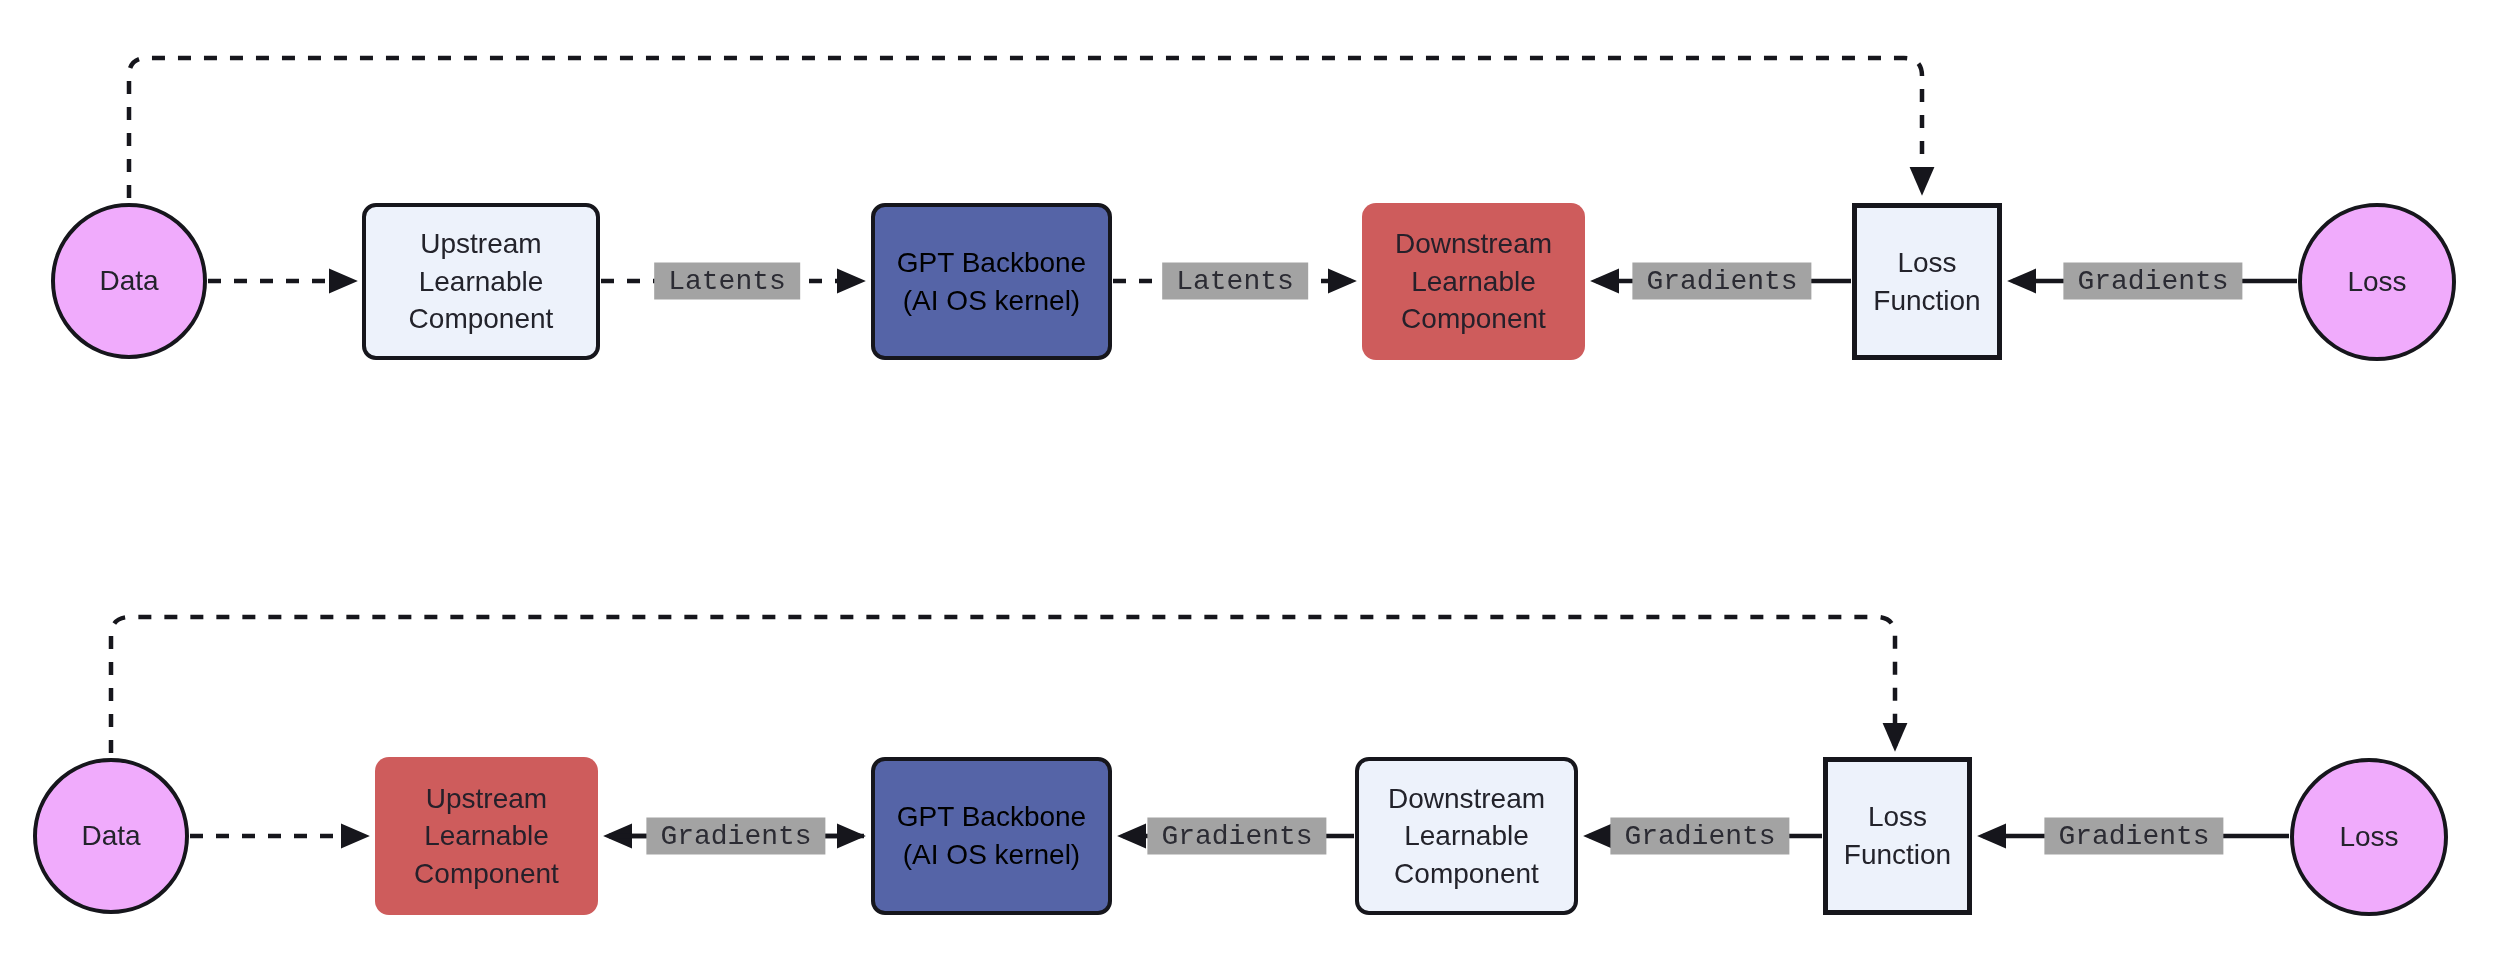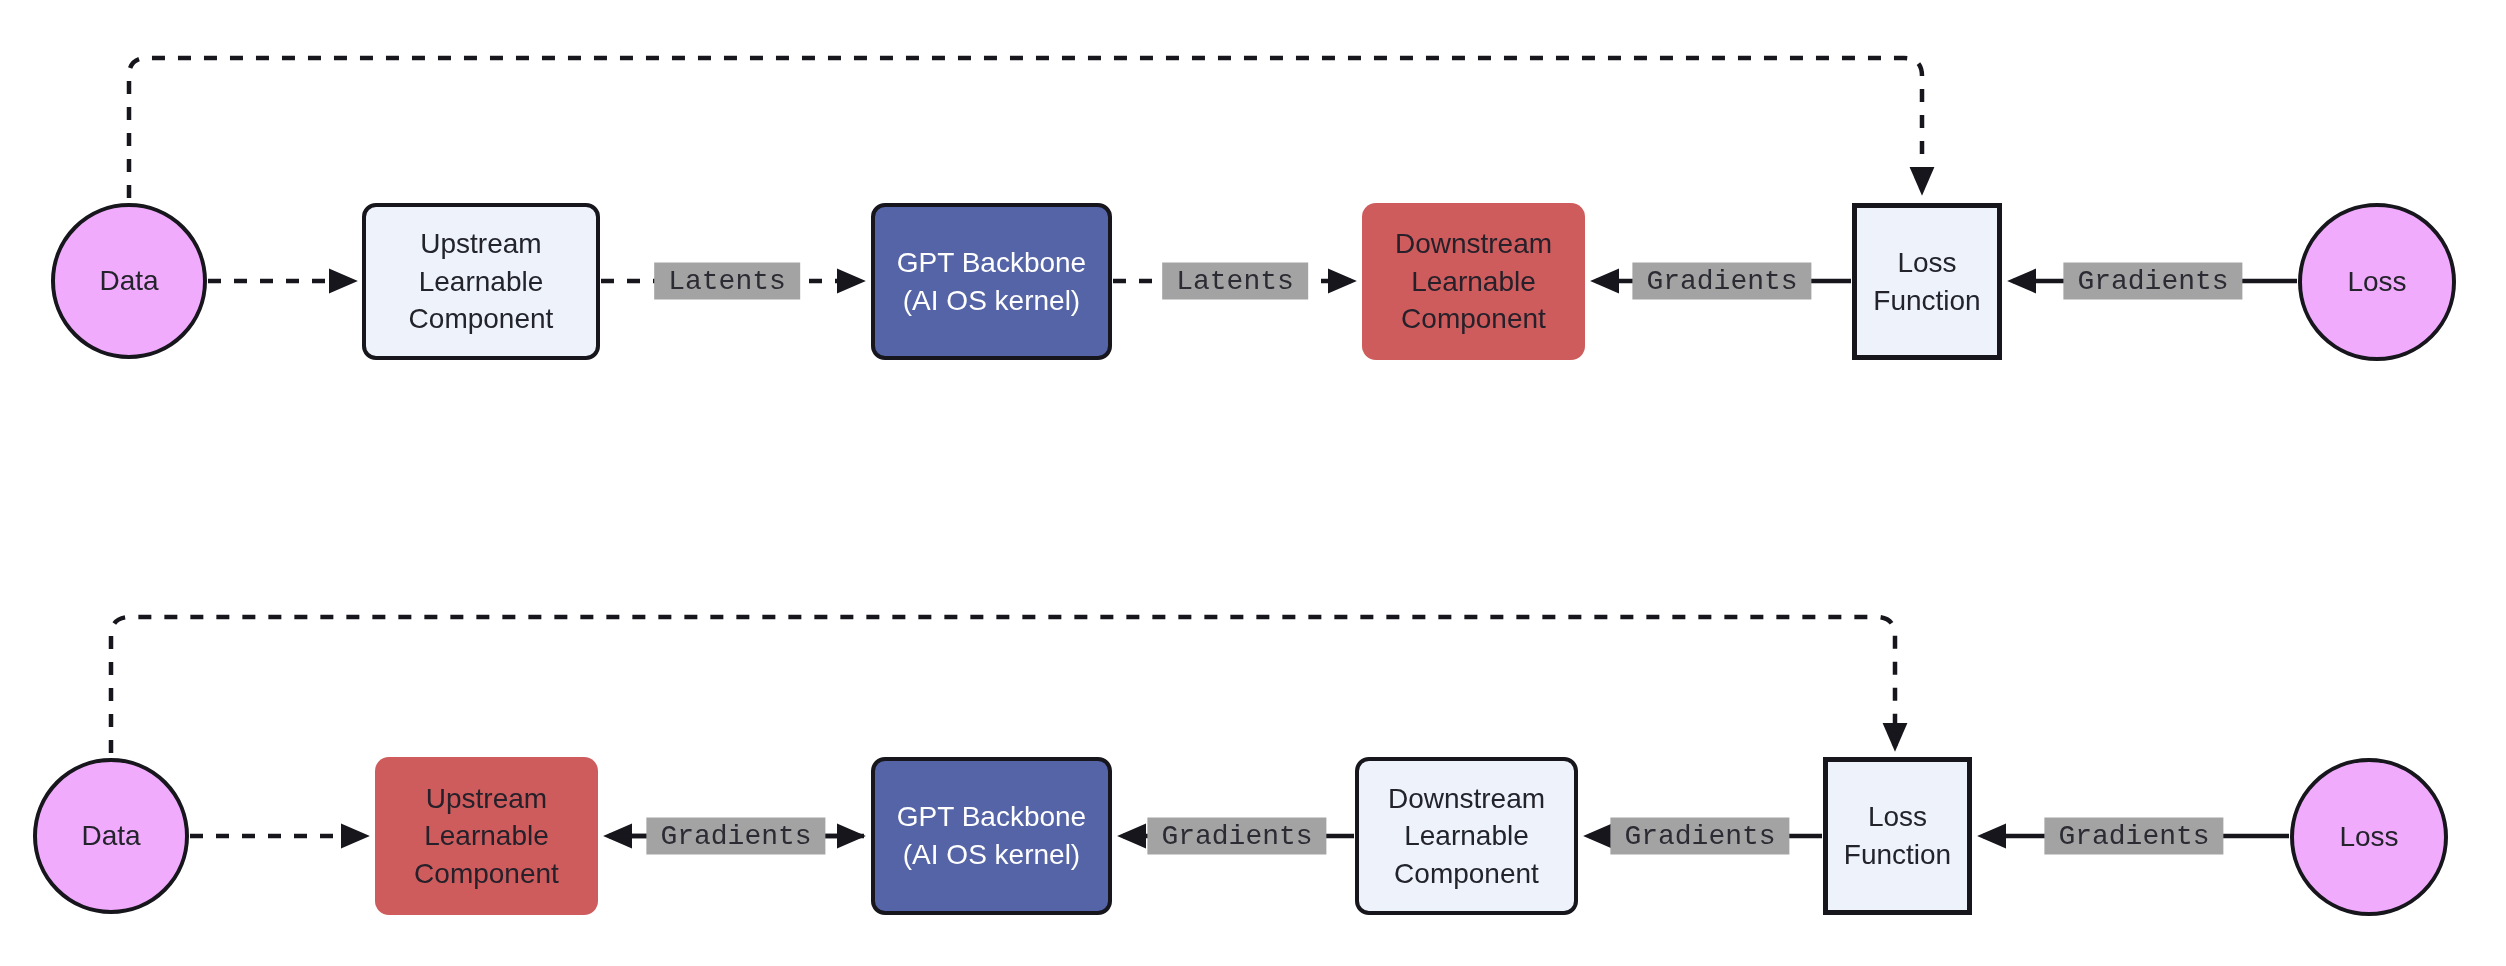--- a/index.html
+++ b/index.html
@@ -19,21 +19,21 @@
     display:flex;align-items:center;justify-content:center;
     text-align:center;
     white-space:pre-line;
     font-size:28px;line-height:1.34;
     color:#23232b;
     box-sizing:border-box;
   }
   .circle{border-radius:50%;border:4.5px solid #16161c;background:#f0abfc;}
   .rounded{border-radius:14px;border:4.5px solid #16161c;background:#edf2fb;}
   .square{border-radius:0;border:5px solid #16161c;background:#edf2fb;}
-  .blue{background:#5564a7;color:#ffffff;}
+  .blue{background:#5564a7;color:#000000;}
   .red{background:#ce5c5c;border:none;color:#26202a;}
   .edge-label{
     position:absolute;
     transform:translate(-50%,-50%);
     background:#a3a3a3;
     padding:3px 14px;
     font-size:28px;
     color:#2b2b33;
     white-space:nowrap;
     font-family:Liberation Mono, monospace;

